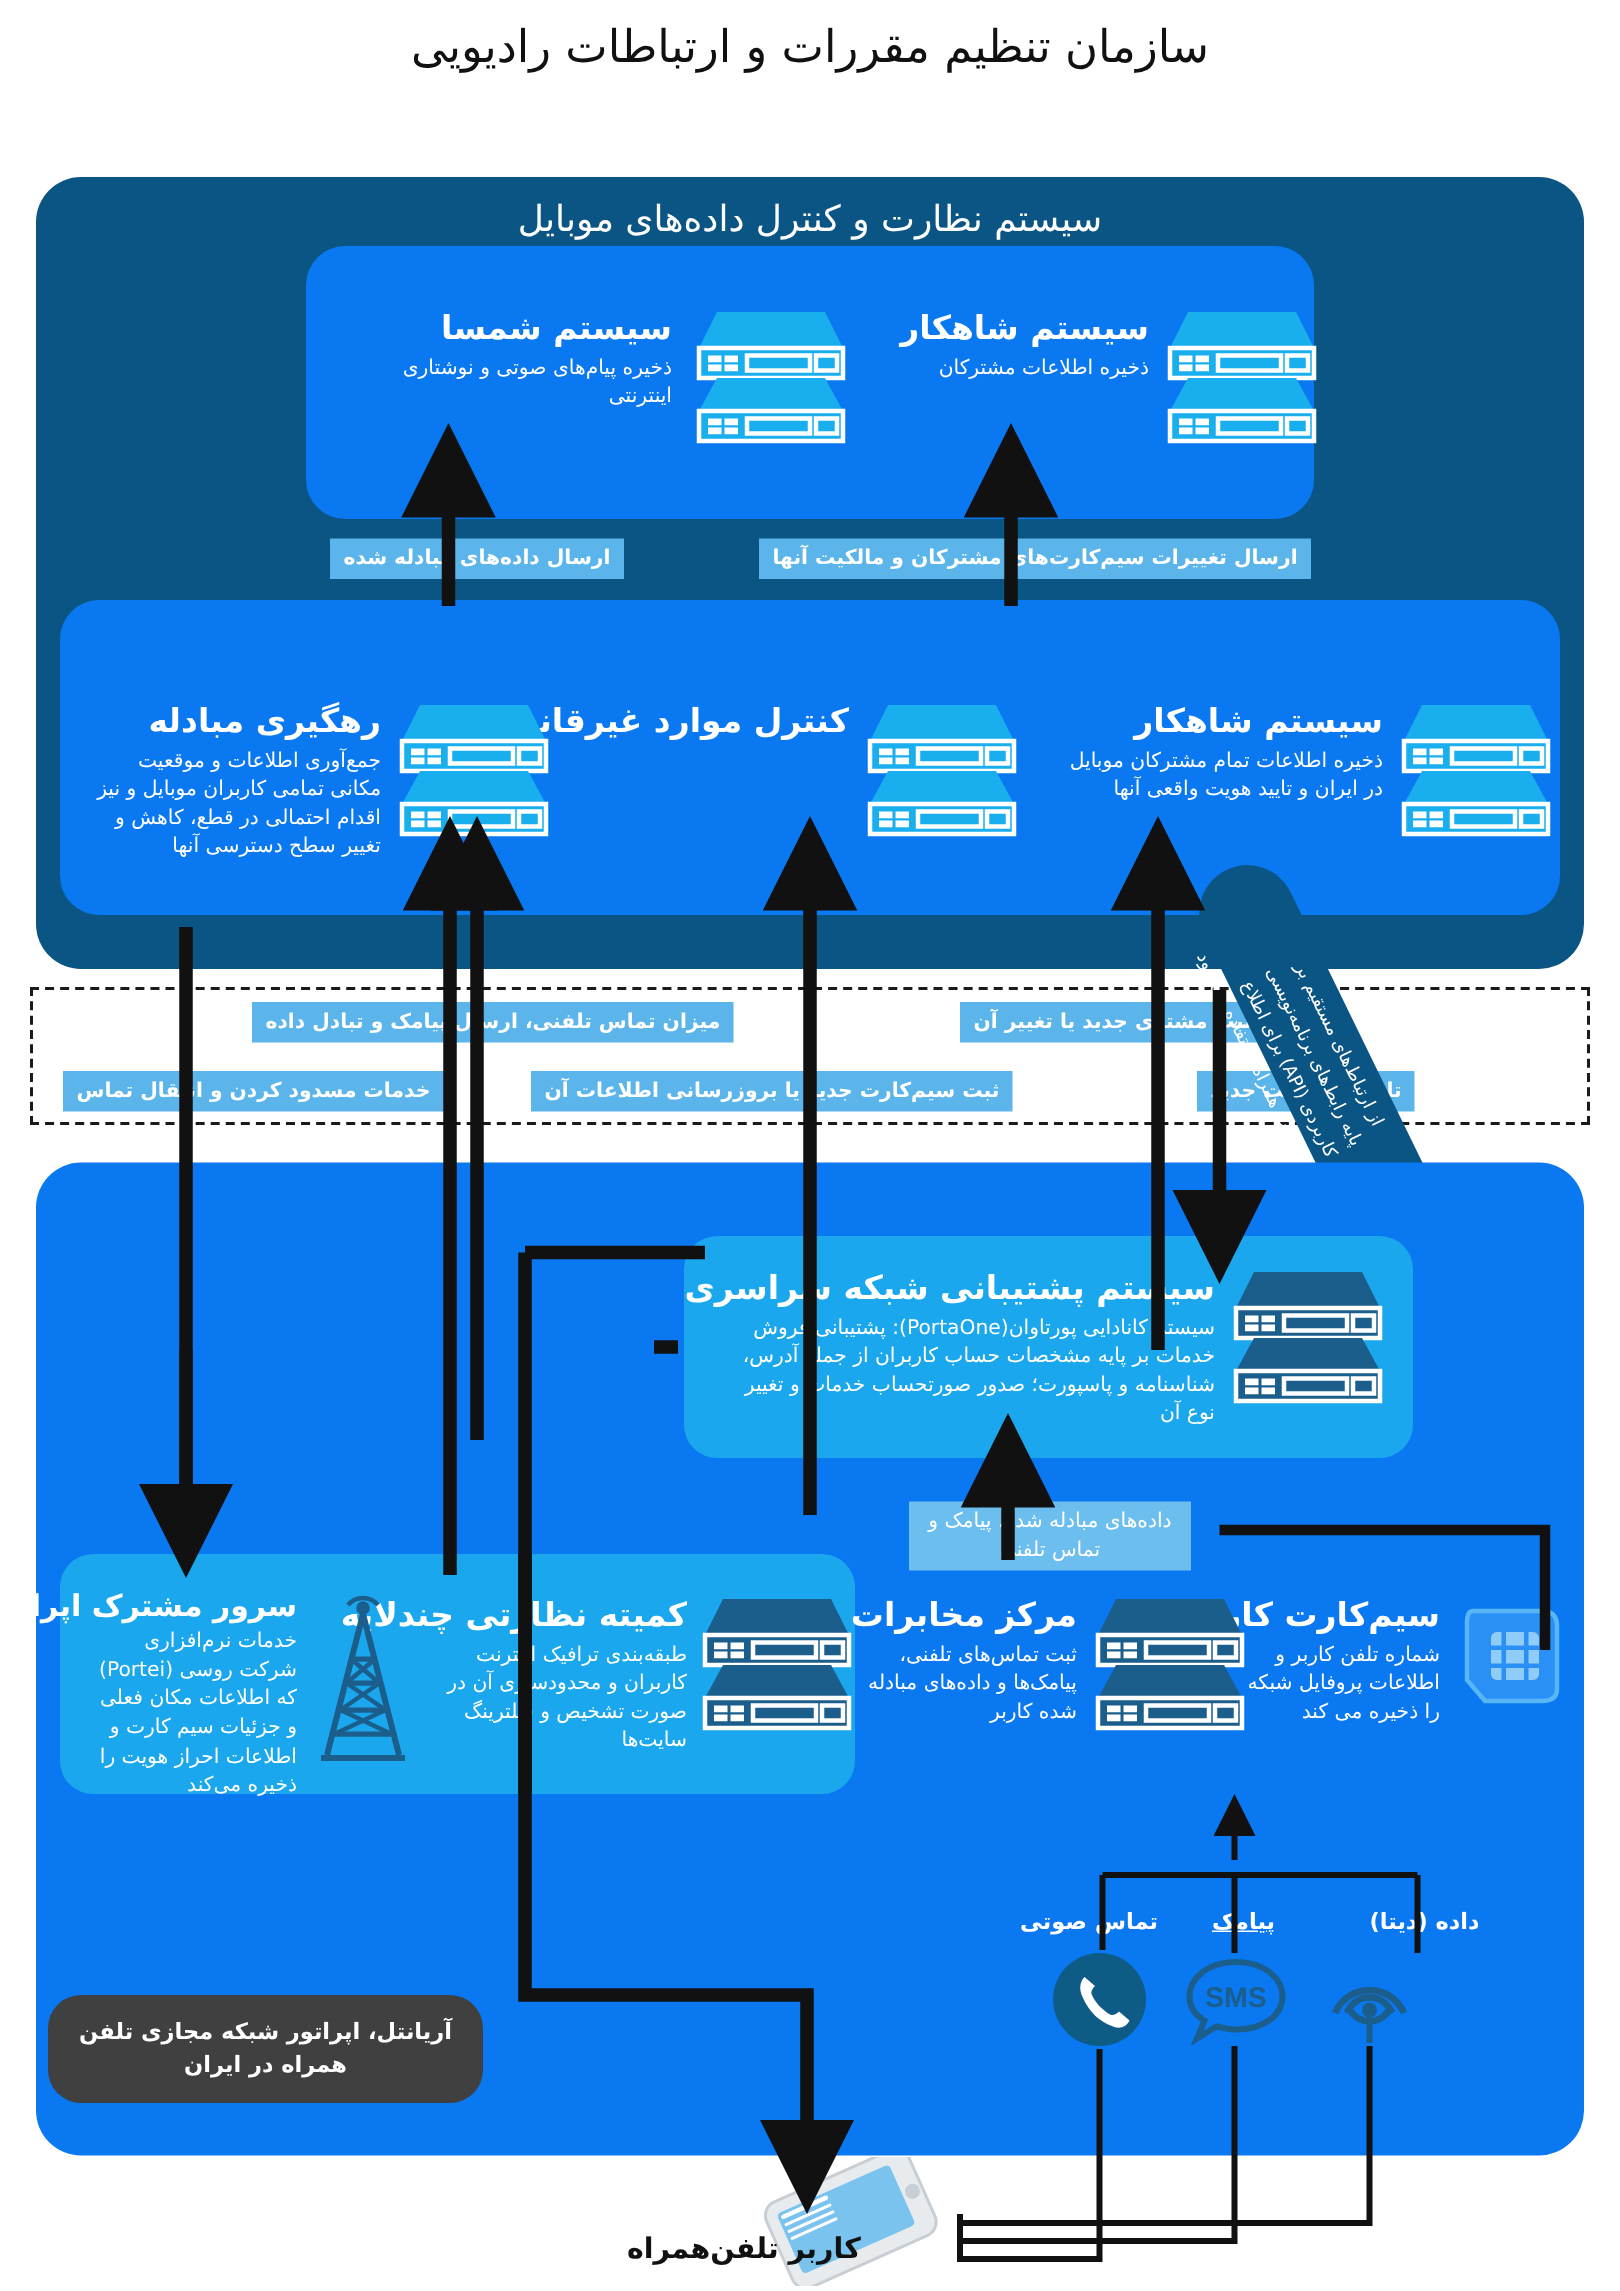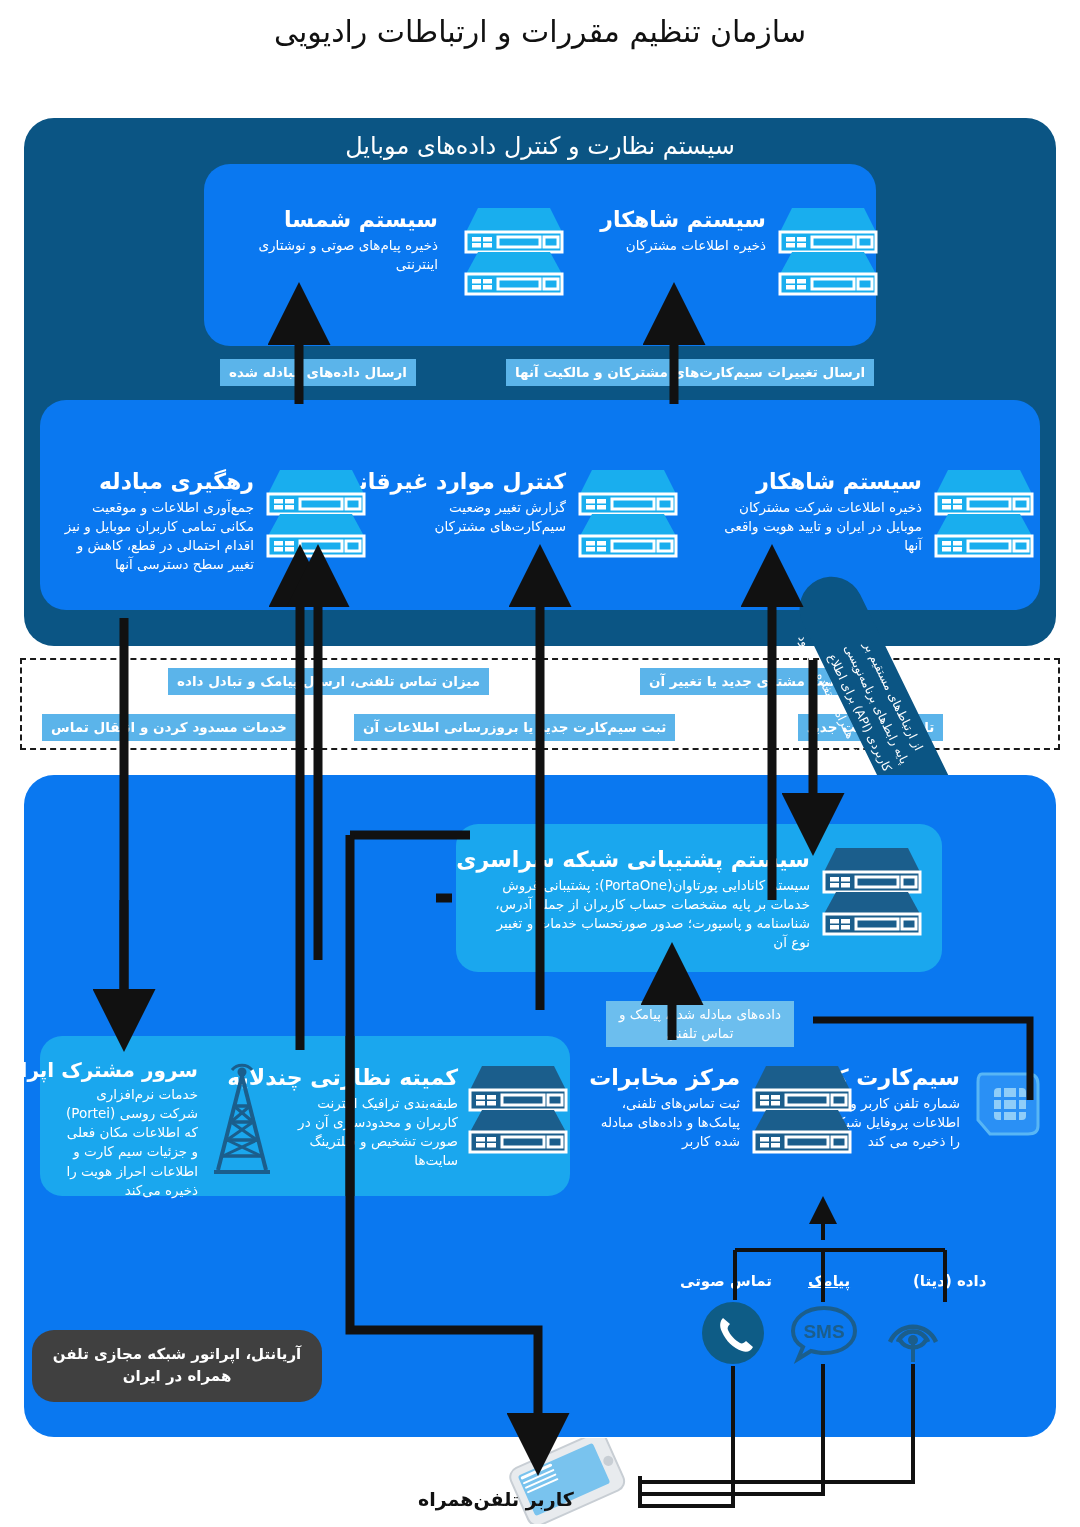--- a/index.html
+++ b/index.html
@@ -192,21 +192,21 @@
         <polygon points="16,46 88,46 100,68 4,68" fill="#19AEEE"></polygon>
         <rect x="4" y="68" width="96" height="20" fill="#19AEEE" stroke="#ffffff" stroke-width="3"></rect>
         <rect x="10" y="73" width="9" height="4.5" fill="#ffffff"></rect>
           <rect x="21" y="73" width="9" height="4.5" fill="#ffffff"></rect>
         <rect x="10" y="79" width="9" height="4.5" fill="#ffffff"></rect>
           <rect x="21" y="79" width="9" height="4.5" fill="#ffffff"></rect>
         <rect x="36" y="73" width="42" height="10" fill="none" stroke="#ffffff" stroke-width="3"></rect>
         <rect x="82" y="73" width="14" height="10" fill="none" stroke="#ffffff" stroke-width="3"></rect>
       </svg>
     </div>
-    <div class="node-text" style="margin-right:24px; width:214px;">
+    <div class="node-text" style="margin-right:14px; width:214px;">
       <div class="node-title">سیستم شمسا</div>
       <div class="node-desc">ذخیره  پیام‌های صوتی و نوشتاری اینترنتی</div>
     </div>
   </div>
 
   <div class="chip" style="left:506px; top:359px;">ارسال تغییرات سیم‌کارت‌های مشترکان و مالکیت آنها</div>
   <div class="chip" style="left:220px; top:359px;">ارسال داده‌های مبادله شده</div>
 
   <div class="panel-blue panel-row2"></div>
 
@@ -226,21 +226,21 @@
         <rect x="10" y="73" width="9" height="4.5" fill="#ffffff"></rect>
           <rect x="21" y="73" width="9" height="4.5" fill="#ffffff"></rect>
         <rect x="10" y="79" width="9" height="4.5" fill="#ffffff"></rect>
           <rect x="21" y="79" width="9" height="4.5" fill="#ffffff"></rect>
         <rect x="36" y="73" width="42" height="10" fill="none" stroke="#ffffff" stroke-width="3"></rect>
         <rect x="82" y="73" width="14" height="10" fill="none" stroke="#ffffff" stroke-width="3"></rect>
       </svg>
     </div>
     <div class="node-text" style="margin-right:10px; width:216px;">
       <div class="node-title">سیستم شاهکار</div>
-      <div class="node-desc">ذخیره اطلاعات شرکت مشترکان موبایل در ایران و تایید هویت واقعی آنها</div>
+      <div class="node-desc">ذخیره اطلاعات تمام مشترکان موبایل در ایران و تایید هویت واقعی آنها</div>
     </div>
   </div>
 
   <div class="node" style="left:388px; top:468px; width:292px;">
     <div class="server">
       <svg width="104" height="90" viewBox="0 0 104 90" aria-hidden="true">
         <polygon points="16,2 88,2 100,26 4,26" fill="#19AEEE"></polygon>
         <rect x="4" y="26" width="96" height="20" fill="#19AEEE" stroke="#ffffff" stroke-width="3"></rect>
         <rect x="10" y="31" width="9" height="4.5" fill="#ffffff"></rect>
           <rect x="21" y="31" width="9" height="4.5" fill="#ffffff"></rect>
@@ -253,21 +253,20 @@
         <rect x="10" y="73" width="9" height="4.5" fill="#ffffff"></rect>
           <rect x="21" y="73" width="9" height="4.5" fill="#ffffff"></rect>
         <rect x="10" y="79" width="9" height="4.5" fill="#ffffff"></rect>
           <rect x="21" y="79" width="9" height="4.5" fill="#ffffff"></rect>
         <rect x="36" y="73" width="42" height="10" fill="none" stroke="#ffffff" stroke-width="3"></rect>
         <rect x="82" y="73" width="14" height="10" fill="none" stroke="#ffffff" stroke-width="3"></rect>
       </svg>
     </div>
     <div class="node-text" style="margin-right:10px; width:176px;">
       <div class="node-title">کنترل موارد غیرقانونی</div>
-      <div class="node-desc">گزارش تغییر وضعیت سیم‌کارت‌های مشترکان</div>
     </div>
   </div>
 
   <div class="node" style="left:60px; top:468px; width:308px;">
     <div class="server">
       <svg width="104" height="90" viewBox="0 0 104 90" aria-hidden="true">
         <polygon points="16,2 88,2 100,26 4,26" fill="#19AEEE"></polygon>
         <rect x="4" y="26" width="96" height="20" fill="#19AEEE" stroke="#ffffff" stroke-width="3"></rect>
         <rect x="10" y="31" width="9" height="4.5" fill="#ffffff"></rect>
           <rect x="21" y="31" width="9" height="4.5" fill="#ffffff"></rect>
@@ -350,21 +349,21 @@
         <rect x="26" y="33" width="32" height="3" fill="#2A90F5"></rect>
         <rect x="26" y="45" width="32" height="3" fill="#2A90F5"></rect>
       </svg>
     </div>
     <div class="node-text" style="margin-right:8px; width:140px;">
       <div class="node-title">سیم‌کارت کاربر</div>
       <div class="node-desc">شماره تلفن کاربر و اطلاعات پروفایل شبکه را ذخیره می کند</div>
     </div>
   </div>
 
-  <div class="node" style="left:598px; top:1064px; width:256px;">
+  <div class="node" style="left:576px; top:1064px; width:256px;">
     <div class="server">
       <svg width="104" height="90" viewBox="0 0 104 90" aria-hidden="true">
         <polygon points="16,2 88,2 100,26 4,26" fill="#1B5E8C"></polygon>
         <rect x="4" y="26" width="96" height="20" fill="#1B5E8C" stroke="#ffffff" stroke-width="3"></rect>
         <rect x="10" y="31" width="9" height="4.5" fill="#ffffff"></rect>
           <rect x="21" y="31" width="9" height="4.5" fill="#ffffff"></rect>
         <rect x="10" y="37" width="9" height="4.5" fill="#ffffff"></rect>
           <rect x="21" y="37" width="9" height="4.5" fill="#ffffff"></rect>
         <rect x="36" y="31" width="42" height="10" fill="none" stroke="#ffffff" stroke-width="3"></rect>
         <rect x="82" y="31" width="14" height="10" fill="none" stroke="#ffffff" stroke-width="3"></rect>

